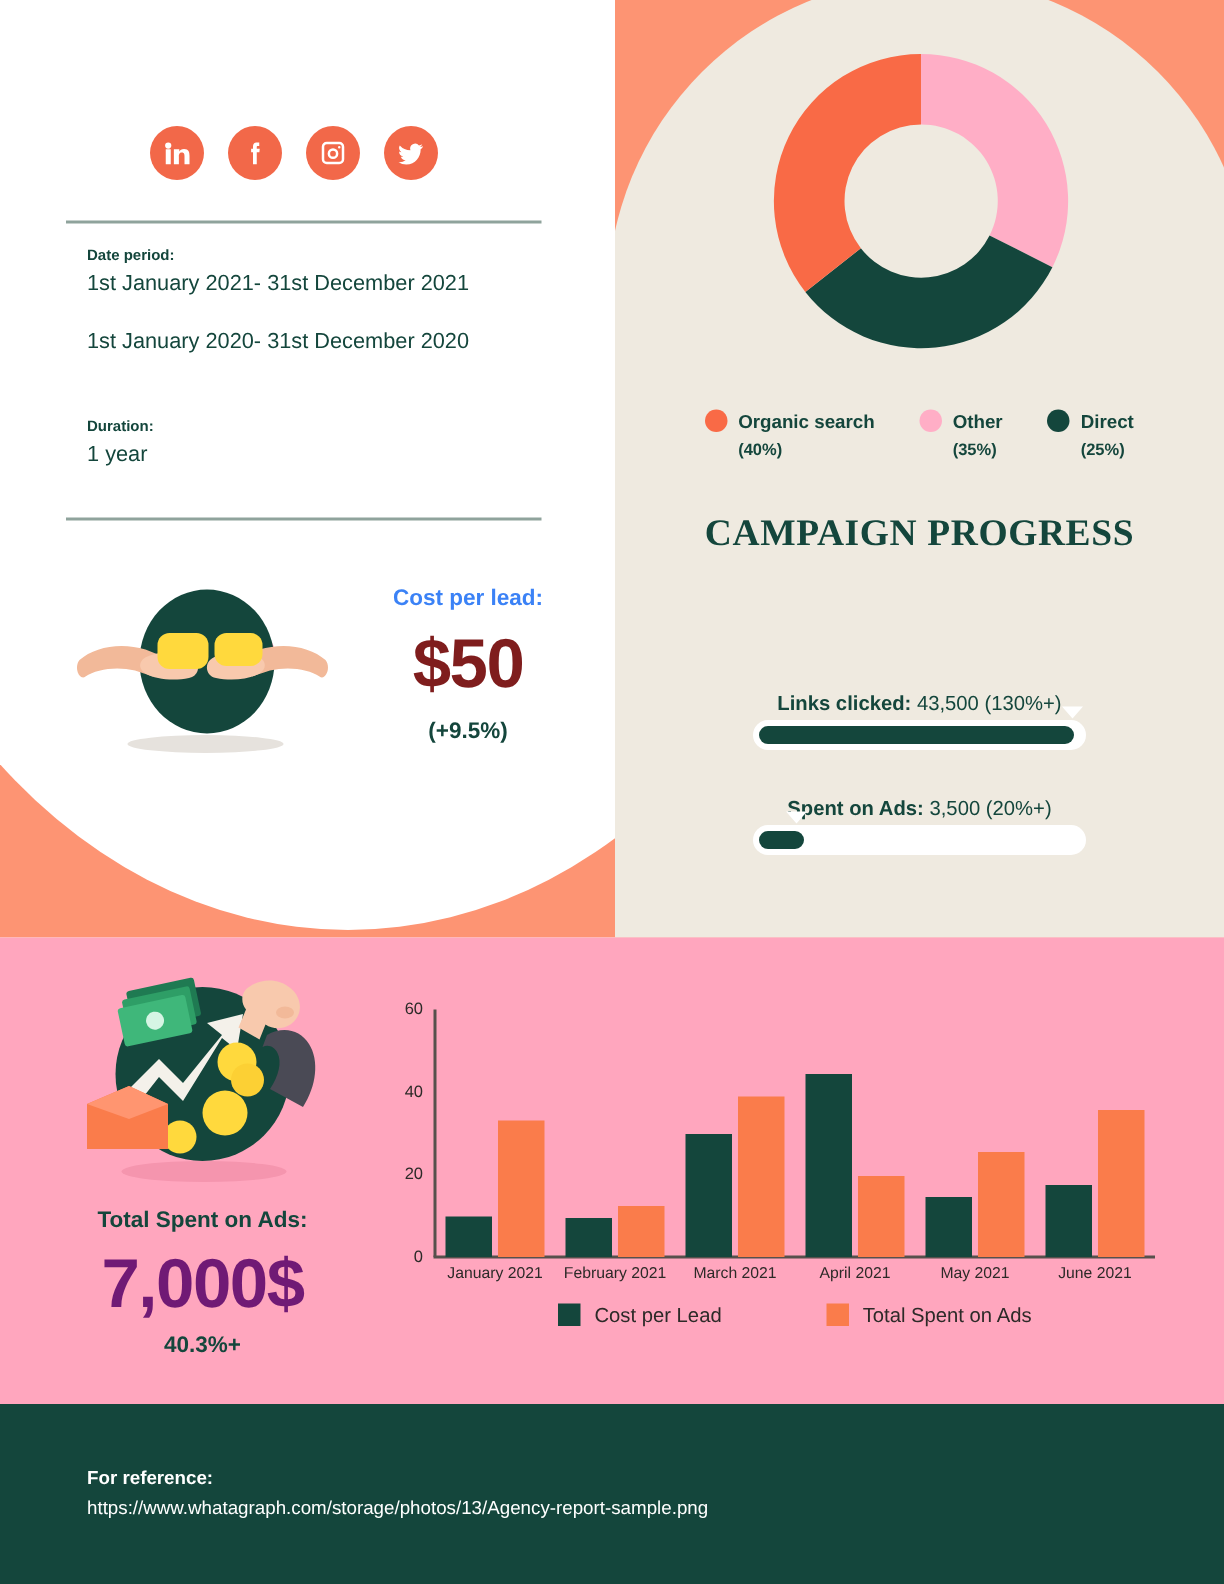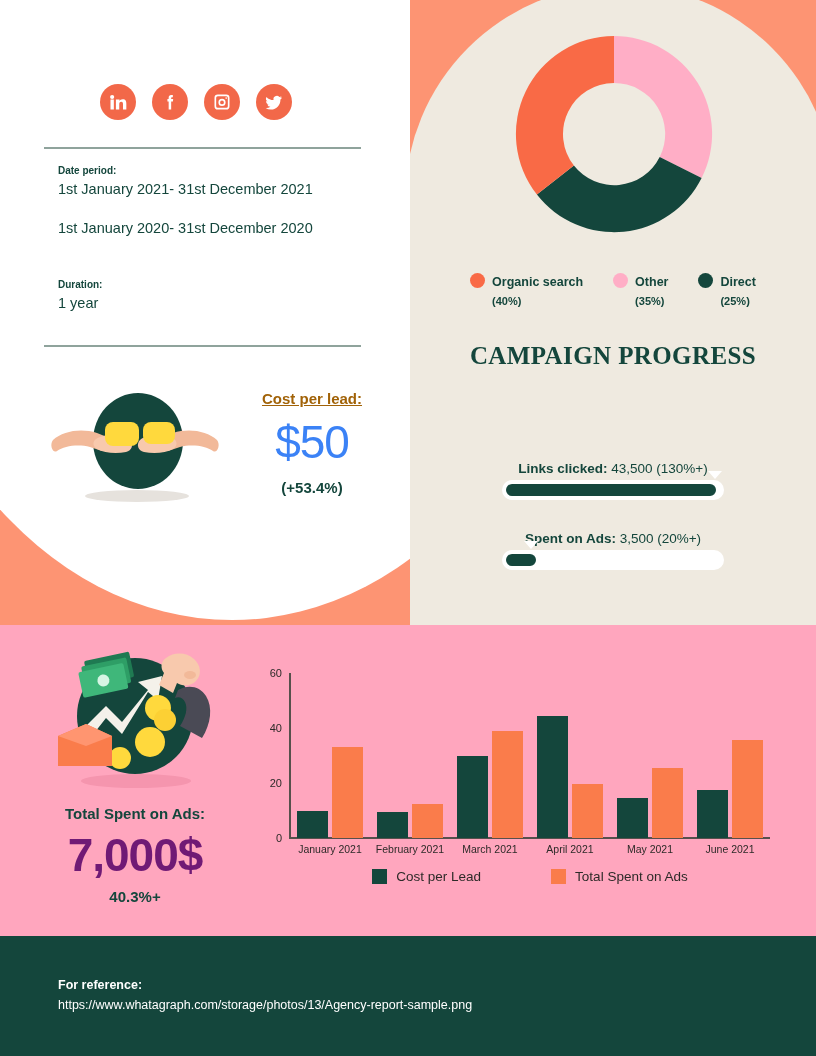--- a/index.html
+++ b/index.html
@@ -72,23 +72,23 @@
   }
   .blk1 { top:164px; }
   .blk2 { top:218px; }
   .blk3 { top:278px; }
 
   
   .cpl-art {
     position:absolute; left:45px; top:388px; width:180px; height:120px; z-index:4;
   }
   .cpl-text { position:absolute; left:232px; top:390px; width:160px; z-index:4; text-align:center; }
-  .cpl-label { font-size:15px; font-weight:bold; color:#a16207;text-decoration:underline; }
+  .cpl-label { font-size:15px; font-weight:bold; color:#3b82f6; }
   .cpl-value {
-    font-size:46px; font-weight:normal; color:#3b82f6; line-height:1.3; margin-top:6px;
+    font-size:46px; font-weight:bold; color:#7f1d1d; line-height:1.3; margin-top:6px;
     letter-spacing:-1px;
   }
   .cpl-delta { font-size:15px; font-weight:bold; color:#14463c; margin-top:6px; }
 
   
   .donut-wrap { position:absolute; left:90px; top:20px; z-index:5; }
   .donut-legend {
     position:absolute; left:0px; top:272px; width:406px; z-index:5;
     display:flex; justify-content:center; gap:30px; padding:0 42px;
   }
@@ -220,21 +220,21 @@
       <path d="M55 49c12-4 24-2 30 3 4 4 2 11-4 12-10 2-22 1-29-3-6-4-4-10 3-12z" fill="#f8c9ad"></path>
       <path d="M125 49c-12-4-24-2-30 3-4 4-2 11 4 12 10 2 22 1 29-3 6-4 4-10-3-12z" fill="#f8c9ad"></path>
       <rect x="60" y="34" width="34" height="24" rx="8" fill="#ffd93d"></rect>
       <rect x="98" y="34" width="32" height="22" rx="8" fill="#ffd93d"></rect>
     </svg>
   </div>
 
   <div class="cpl-text">
     <div class="cpl-label">Cost per lead:</div>
     <div class="cpl-value">$50</div>
-    <div class="cpl-delta">(+53.4%)</div>
+    <div class="cpl-delta">(+9.5%)</div>
   </div>
 
   <div class="panel-right-top">
     <div class="cream-circle"></div>
     <div class="cream-body"></div>
 
     <div class="donut-wrap">
       <svg width="228" height="228" viewBox="0 0 228 228">
         <g transform="translate(114,114)">
 

